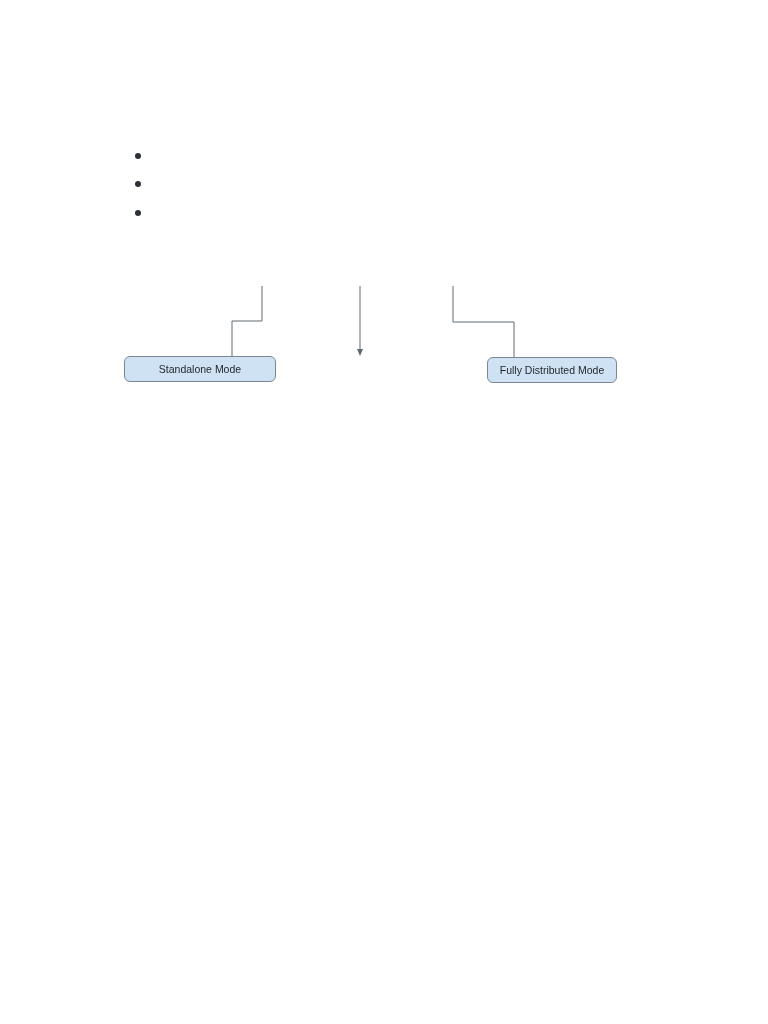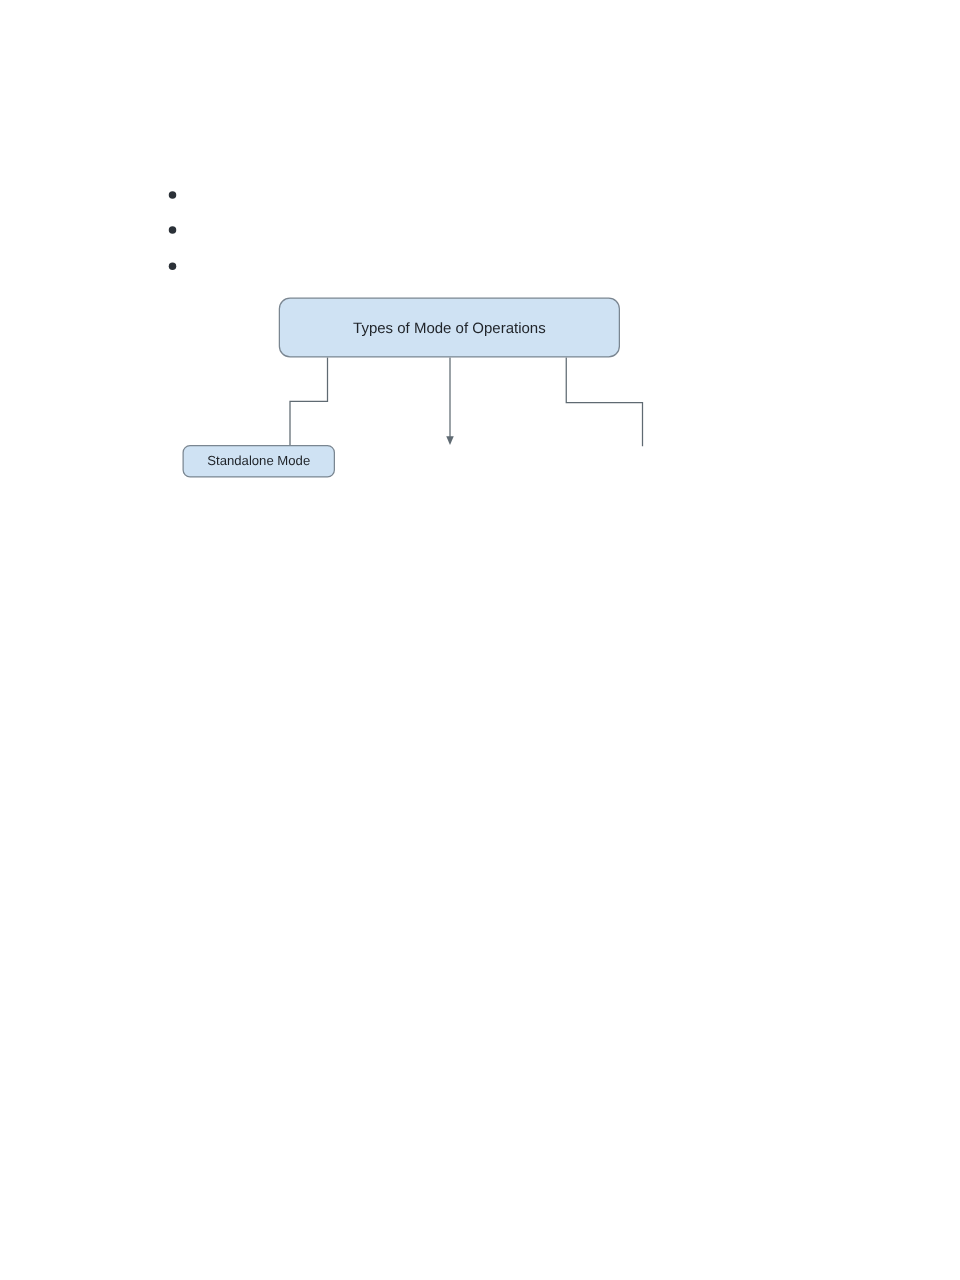--- a/index.html
+++ b/index.html
@@ -79,21 +79,21 @@
   .root-node {
     left: 223px; top: 238px;
     width: 273px; height: 48px;
     border-radius: 9px;
     font-size: 12px;
   }
   .child-node {
     border-radius: 6px;
     font-size: 10.5px;
   }
-  .child-node.c1 { left: 146px; top: 356px; width: 122px; height: 26px; }
+  .child-node.c1 { left: 124px; top: 356px; width: 152px; height: 26px; }
   .child-node.c2 { left: 303px; top: 356px; width: 145px; height: 27px; }
   .child-node.c3 { left: 487px; top: 357px; width: 130px; height: 26px; }
 </style>
 </head>
 <body>
 
 <div class="page">
 
   <ul class="bullets">
     <li class="bullet-item b0">
@@ -115,24 +115,24 @@
     <svg class="connectors" width="768" height="1024" viewBox="0 0 768 1024" aria-hidden="true">
 
       <polyline points="262,286 262,321 232,321 232,356"></polyline>
 
       <line x1="360" y1="286" x2="360" y2="350"></line>
       <path class="arrow" d="M357,349 L363,349 L360,356 Z"></path>
 
       <polyline points="453,286 453,322 514,322 514,357"></polyline>
     </svg>
 
-    <div class="node root-node">
-      <span>Types of Mode of Operations</span>
-    </div>
 
     <div class="node child-node c1">
       <span>Standalone Mode</span>
     </div>
 
 
+    <div class="node child-node c3">
+      <span>Fully Distributed Mode</span>
+    </div>
 
   </div>
 </div>
 
 </body></html>

